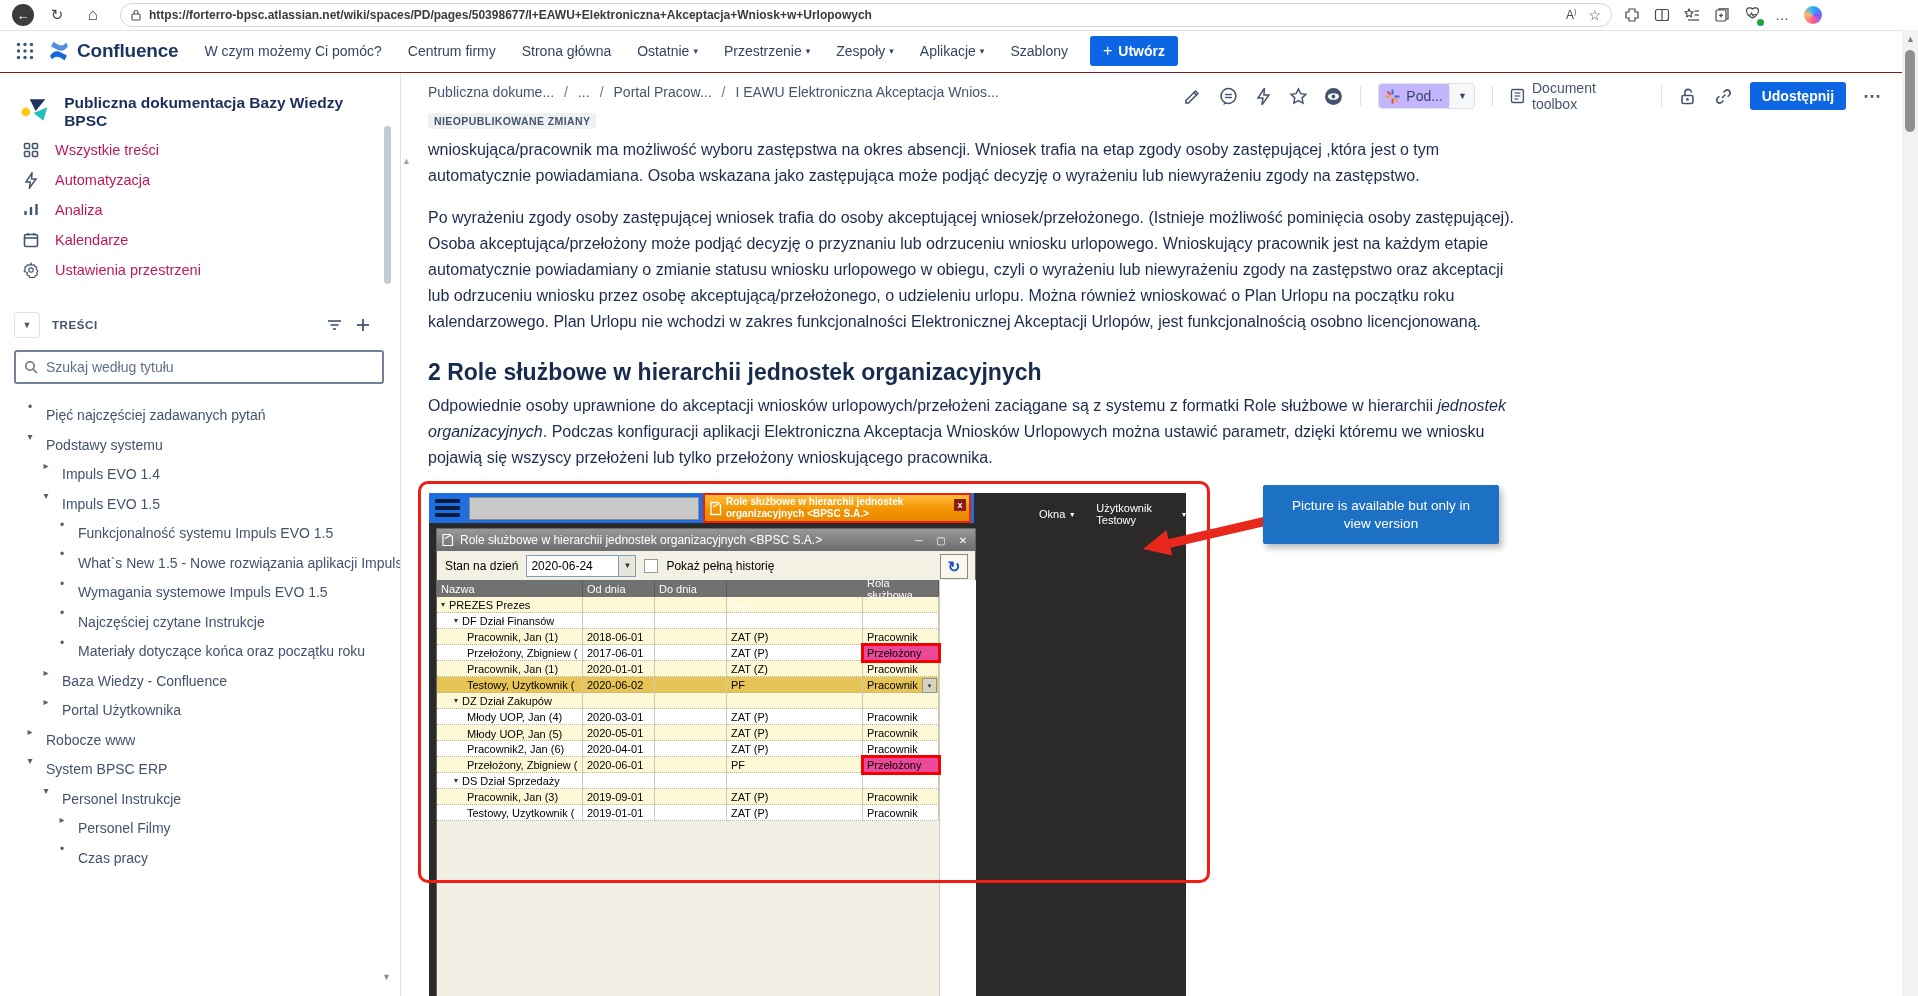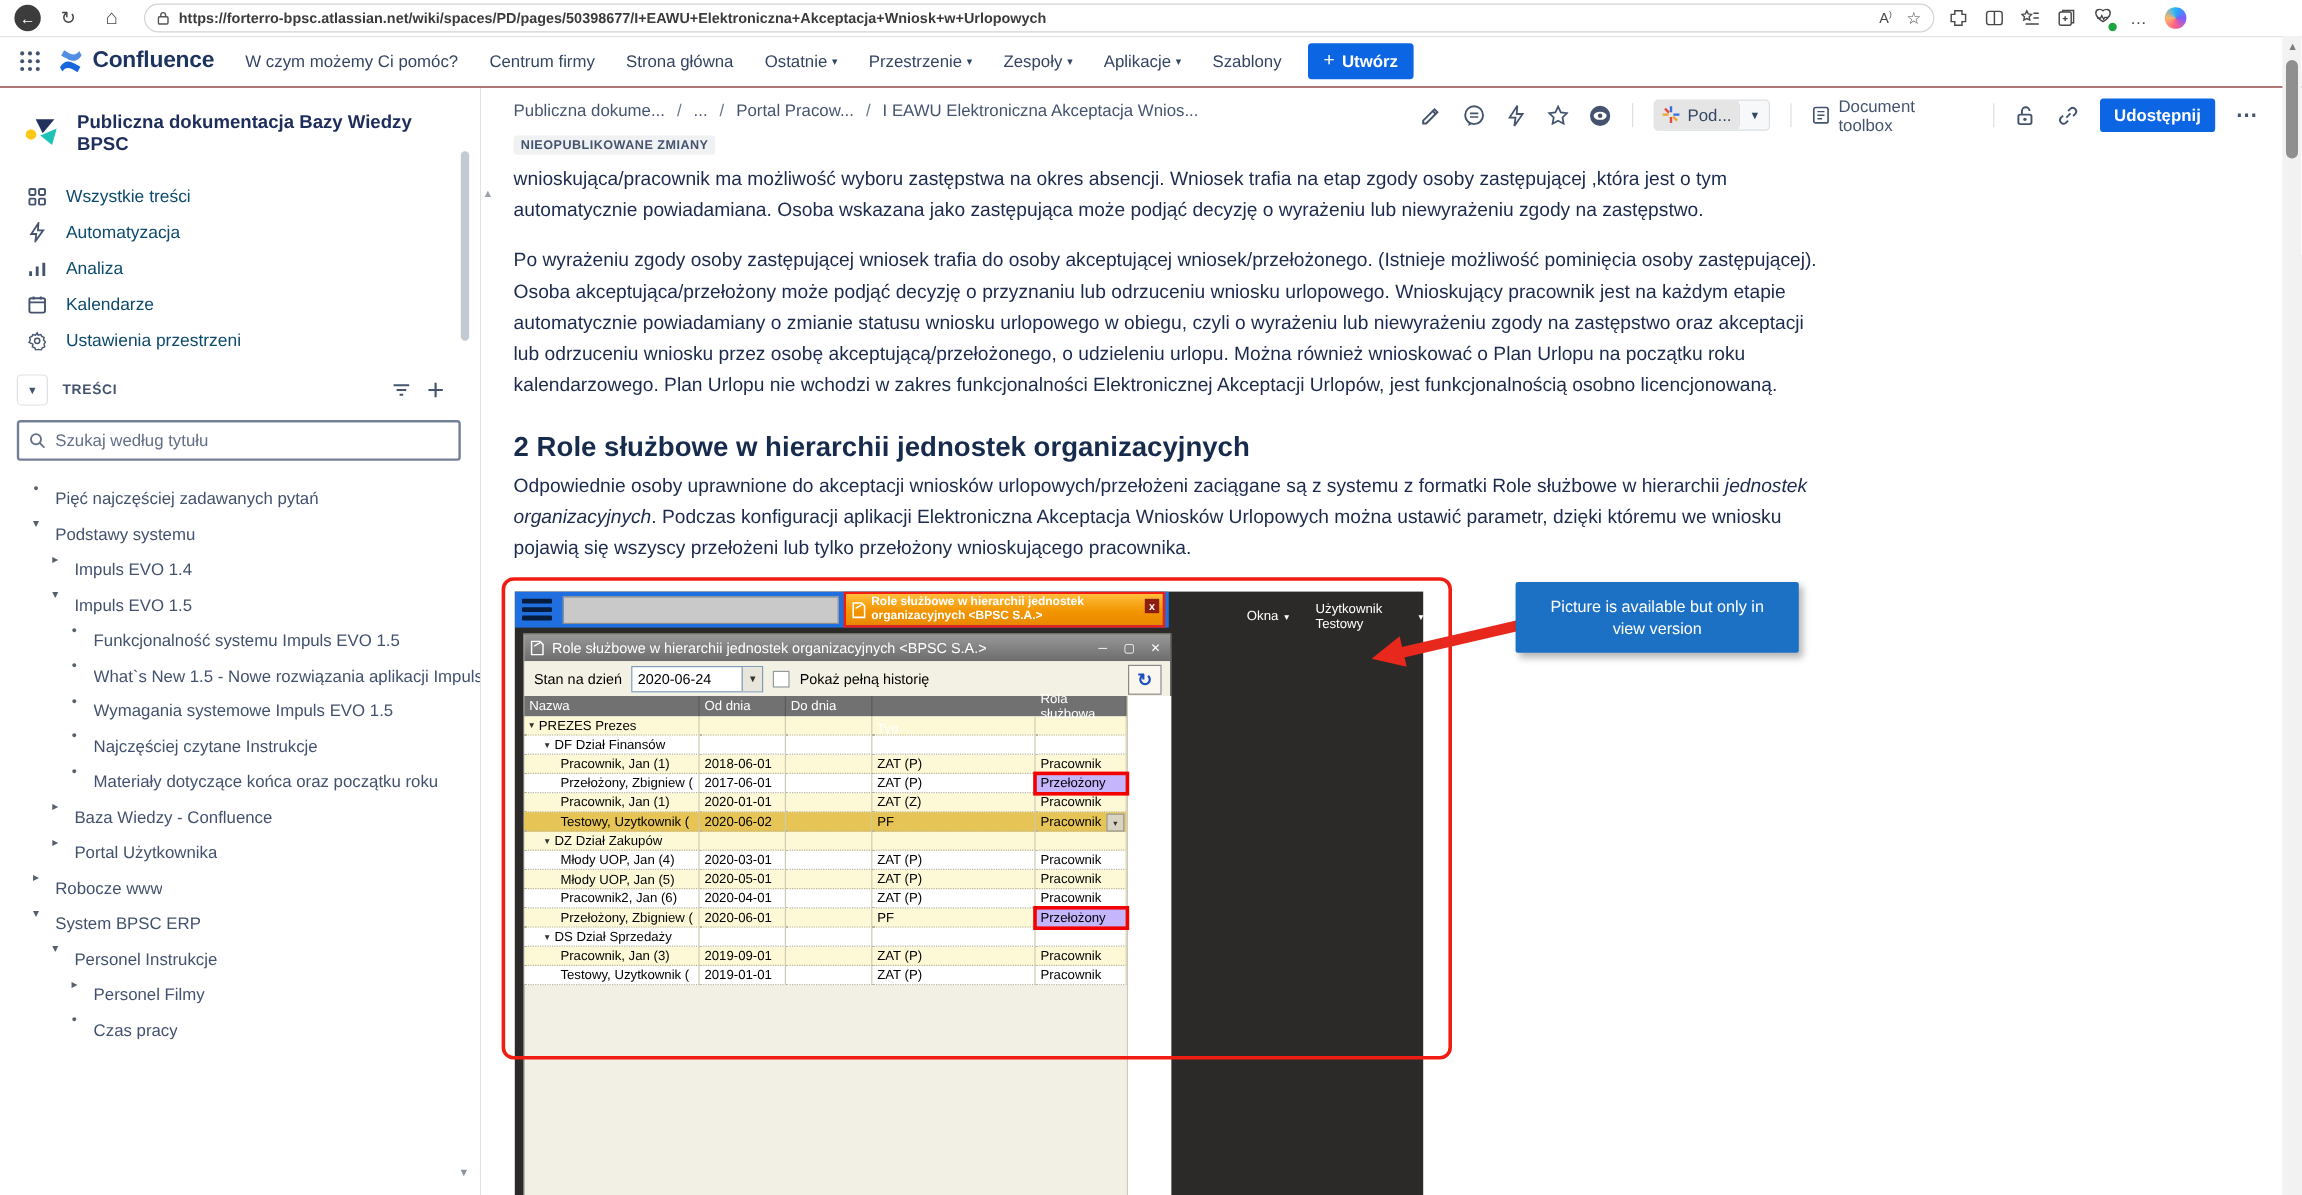--- a/index.html
+++ b/index.html
@@ -31,22 +31,22 @@
   #nav-right{position:absolute;right:38px;top:0;height:42px;display:flex;align-items:center;gap:20px;}
   #nav-search{width:178px;height:26px;border:1px solid #8590a2;border-radius:4px;display:flex;
     align-items:center;padding:0 8px;gap:6px;color:#626f86;font-size:14px;}
   #avatar{width:22px;height:22px;border-radius:50%;
     background:radial-gradient(circle at 35% 30%,#c9a27e 0 35%,#6d4a33 70%,#3c2a1e);}
   
   #sidebar{position:absolute;top:72px;left:0;width:400px;bottom:0;background:#fff;
     border-right:1px solid #dfe1e6;overflow:hidden;}
   #space-header{display:flex;align-items:center;gap:13px;padding:22px 18px 12px 20px;}
   #space-title{font-size:15.5px;font-weight:700;color:#1d2d5c;}
-  .sb-item{display:flex;align-items:flex-end;gap:15px;height:30px;padding-left:22px;
-    font-size:14.5px;color:#0c4a6e;cursor:pointer;}
+  .sb-item{display:flex;align-items:flex-start;gap:15px;height:30px;padding-left:22px;
+    font-size:14.5px;color:#be185d;cursor:pointer;}
   .sb-item .ic{width:18px;display:flex;justify-content:center;color:#44546f;}
   #tresci-row{display:flex;align-items:center;margin:20px 14px 0 14px;}
   #tresci-toggle{width:24px;height:24px;border:1px solid #dfe1e6;border-radius:4px;display:flex;
     align-items:center;justify-content:center;color:#44546f;font-size:9px;}
   #tresci-label{margin-left:12px;font-size:11.5px;font-weight:700;letter-spacing:0.6px;color:#44546f;flex:1;}
   #tresci-icons{display:flex;gap:14px;color:#44546f;margin-right:16px;}
   #title-search{margin:12px 16px 6px 14px;height:30px;border:2px solid #738097;border-radius:3px;
     display:flex;align-items:center;gap:8px;padding:0 8px;color:#626f86;font-size:14px;}
   .tree-row{display:flex;align-items:center;height:29.5px;font-size:14px;color:#42526e;cursor:pointer;}
   .tree-marker{width:16px;display:flex;justify-content:center;color:#57606f;font-size:10px;flex:0 0 16px;}
@@ -58,21 +58,21 @@
   #main-inner{padding:10px 0 0 27px;width:1090px;}
   #header-row{position:relative;height:22px;margin-top:2px;}
   #breadcrumb{display:flex;align-items:center;gap:10px;font-size:14px;color:#44546f;white-space:nowrap;}
   .crumb{cursor:pointer;}
   .crumb-sep{color:#6b778c;}
   #page-toolbar{position:absolute;top:-4px;left:755px;width:700px;display:flex;align-items:center;
     gap:17px;color:#44546f;}
   .tb-divider{width:1px;height:20px;background:#dcdfe4;}
   #pod-btn{display:flex;align-items:center;border:1px solid #dcdfe4;border-radius:4px;overflow:hidden;
     font-size:14px;color:#344563;background:#f7f8f9;}
-  #pod-btn .seg1{display:flex;align-items:flex-start;gap:6px;padding:4px 6px;background:#e5e5e5;}
+  #pod-btn .seg1{display:flex;align-items:flex-end;gap:6px;padding:4px 6px;background:#c4b5fd;}
   #pod-btn .seg2{padding:4px 8px;border-left:1px solid #dcdfe4;font-size:9px;}
   #doc-toolbox{display:flex;align-items:center;gap:7px;font-size:14px;color:#44546f;}
   #share-btn{background:#0c66e4;color:#fff;font-size:14px;font-weight:600;padding:6px 12px;border-radius:3px;}
   #badge{display:inline-block;margin-top:7px;background:#f0f1f3;color:#44546f;font-size:10.5px;
     font-weight:700;letter-spacing:0.4px;padding:2px 6px;border-radius:3px;}
   .para{font-size:16px;line-height:26px;margin:14px 0 0 0;color:#1c2b4d;}
   #heading2{font-size:23px;font-weight:700;color:#172b4d;margin:22px 0 6px 0;line-height:30px;}
   
   #figure{position:relative;margin-top:10px;height:558px;}
   #red-annot{position:absolute;left:-10px;top:0;width:786px;height:396px;border:3px solid #f11c12;
@@ -109,21 +109,21 @@
     border:1px solid #8a8a8a;display:flex;align-items:center;justify-content:center;
     color:#1d4fc0;font-size:15px;font-weight:700;}
   #roles-table{position:absolute;left:0;top:51px;width:502px;font-size:11px;color:#000;}
   .thead{display:flex;height:17px;background:#717171;color:#fff;}
   .thead .cell{border-right:1px solid #5a5a5a;display:flex;align-items:center;padding-left:4px;box-sizing:border-box;}
   .trow{display:flex;height:16px;}
   .trow .cell{border-right:1px solid #cfcbb2;border-bottom:1px dotted #b9b5a0;display:flex;
     align-items:center;padding-left:4px;box-sizing:border-box;white-space:nowrap;overflow:visible;position:relative;}
   .rw-y{background:#fdf9d7;} .rw-w{background:#fff;} .rw-sel{background:#e6c455;}
   .grp-chev{font-size:8px;margin-right:4px;color:#333;}
-  .redcell{outline:3px solid #f30000;outline-offset:-1px;z-index:3;background:#c4b5fd;}
+  .redcell{outline:3px solid #f30000;outline-offset:-1px;z-index:3;background:#ec4899;}
   .role-dd{position:absolute;right:1px;top:1px;width:13px;height:13px;background:#d8d4c4;
     border:1px solid #9a9684;font-size:7px;display:flex;align-items:center;justify-content:center;color:#333;}
   #table-void{position:absolute;left:502px;top:51px;width:36px;bottom:0;background:#fff;border-left:1px solid #cfcbb2;}
   #callout{position:absolute;left:835px;top:4px;width:236px;min-height:59px;background:#1d71c4;
     color:#fff;font-size:13.5px;line-height:18px;display:flex;align-items:center;justify-content:center;
     text-align:center;padding:8px 14px;box-sizing:border-box;border-radius:2px;
     box-shadow:3px 4px 6px rgba(0,0,0,0.28);z-index:7;}
   #red-arrow{position:absolute;left:715px;top:62px;width:130px;height:12px;transform:rotate(-13deg);
     transform-origin:left center;z-index:7;}
   #red-arrow .shaft{position:absolute;left:24px;top:2px;width:106px;height:9px;background:#e8281c;}

